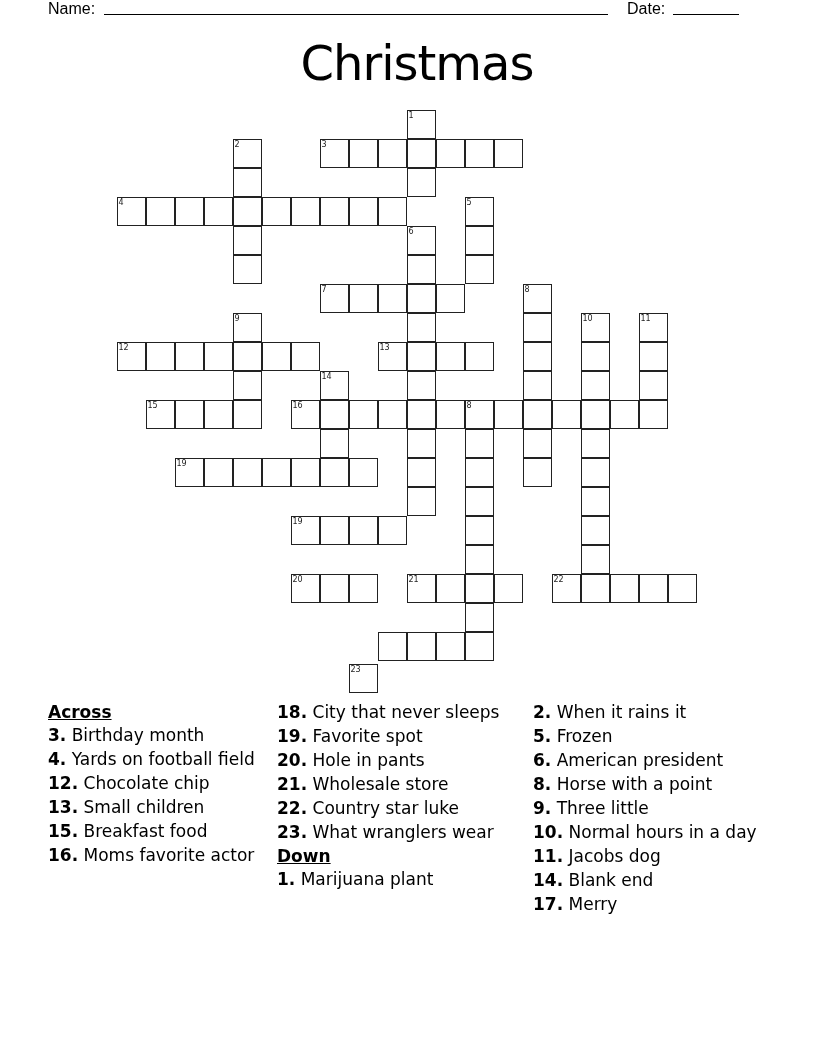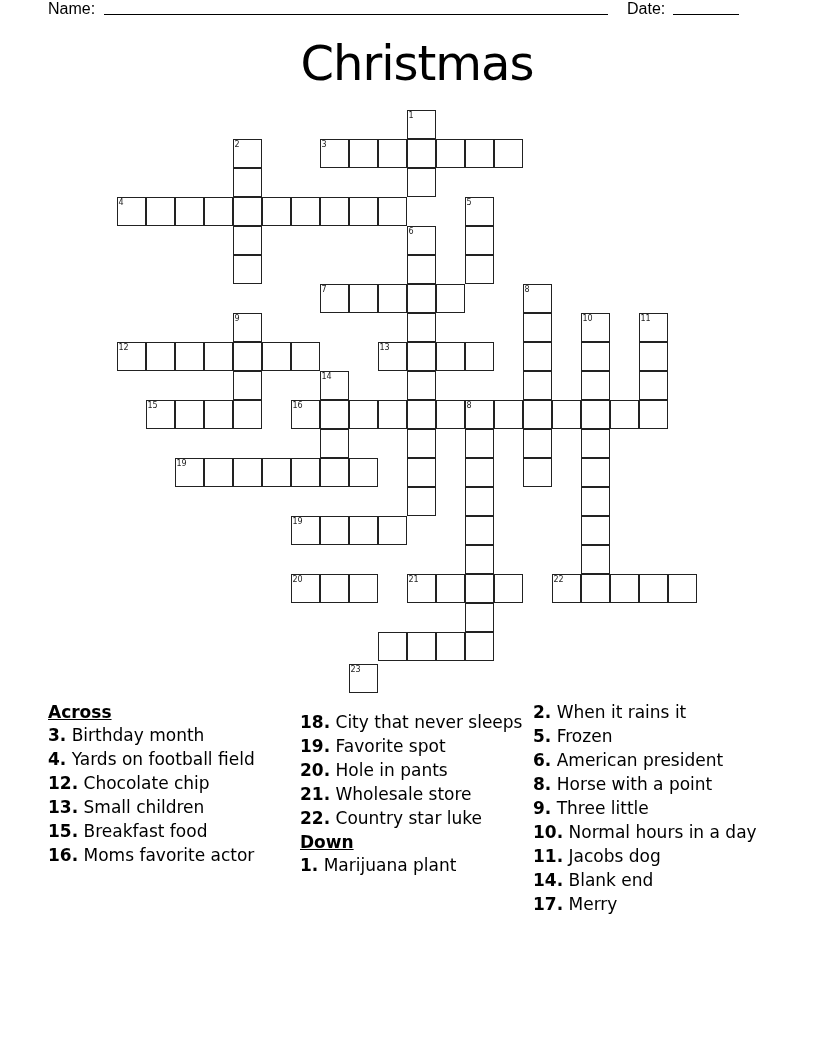--- a/index.html
+++ b/index.html
@@ -8,21 +8,21 @@
   .header .name-label { position:absolute; left:0; top:0;text-align:center; }
   .header .name-line { position:absolute; left:56px; top:14px; width:504px; border-bottom:1px solid #000; height:0; }
   .header .date-label { position:absolute; left:579px; top:0; }
   .header .date-line { position:absolute; left:625px; top:14px; width:66px; border-bottom:1px solid #000; height:0; }
   .title { position:absolute; top:33px; left:0; width:816px; text-align:center; font-family:"DejaVu Sans", sans-serif; font-size:48px; line-height:60px; letter-spacing:-1px;margin-left:9px; }
   .grid { position:absolute; left:117px; top:110px; width:600px; height:560px; }
   .cell { position:absolute; width:29px; height:29px; box-sizing:border-box; border:1.5px solid #222; background:#fff; margin-left:-0.5px; margin-top:-0.5px; }
   .cell .num { position:absolute; left:1px; top:0px; font-family:"DejaVu Sans", sans-serif; font-size:8px; line-height:9px; color:#222; }
   .clues { position:absolute; top:702px; font-family:"DejaVu Sans", sans-serif; font-size:17px; line-height:20px; }
   .col { position:absolute; width:235px; }
-  .col1 { left:48px; } .col2 { left:300px;margin-top:10px; } .col3 { left:533px; }
+  .col1 { left:48px; } .col2 { left:277px; } .col3 { left:533px; }
   .heading { font-weight:bold; text-decoration:underline; margin-bottom:3px; }
   .clue { margin-bottom:4px; }
   .clue .n { font-weight:bold; }
 </style>
 </head>
 <body>
 
 <div class="header">
   <span class="name-label">Name:</span>
   <div class="name-line"></div>
@@ -211,20 +211,21 @@
     <div class="clue"><span class="n">13.</span> <span>Small children</span></div>
     <div class="clue"><span class="n">15.</span> <span>Breakfast food</span></div>
     <div class="clue"><span class="n">16.</span> <span>Moms favorite actor</span></div>
   </div>
   <div class="col col2">
     <div class="clue"><span class="n">18.</span> <span>City that never sleeps</span></div>
     <div class="clue"><span class="n">19.</span> <span>Favorite spot</span></div>
     <div class="clue"><span class="n">20.</span> <span>Hole in pants</span></div>
     <div class="clue"><span class="n">21.</span> <span>Wholesale store</span></div>
     <div class="clue"><span class="n">22.</span> <span>Country star luke</span></div>
+    <div class="clue"><span class="n">23.</span> <span>What wranglers wear</span></div>
     <div class="heading">Down</div>
     <div class="clue"><span class="n">1.</span> <span>Marijuana plant</span></div>
   </div>
   <div class="col col3">
     <div class="clue"><span class="n">2.</span> <span>When it rains it</span></div>
     <div class="clue"><span class="n">5.</span> <span>Frozen</span></div>
     <div class="clue"><span class="n">6.</span> <span>American president</span></div>
     <div class="clue"><span class="n">8.</span> <span>Horse with a point</span></div>
     <div class="clue"><span class="n">9.</span> <span>Three little</span></div>
     <div class="clue"><span class="n">10.</span> <span>Normal hours in a day</span></div>

